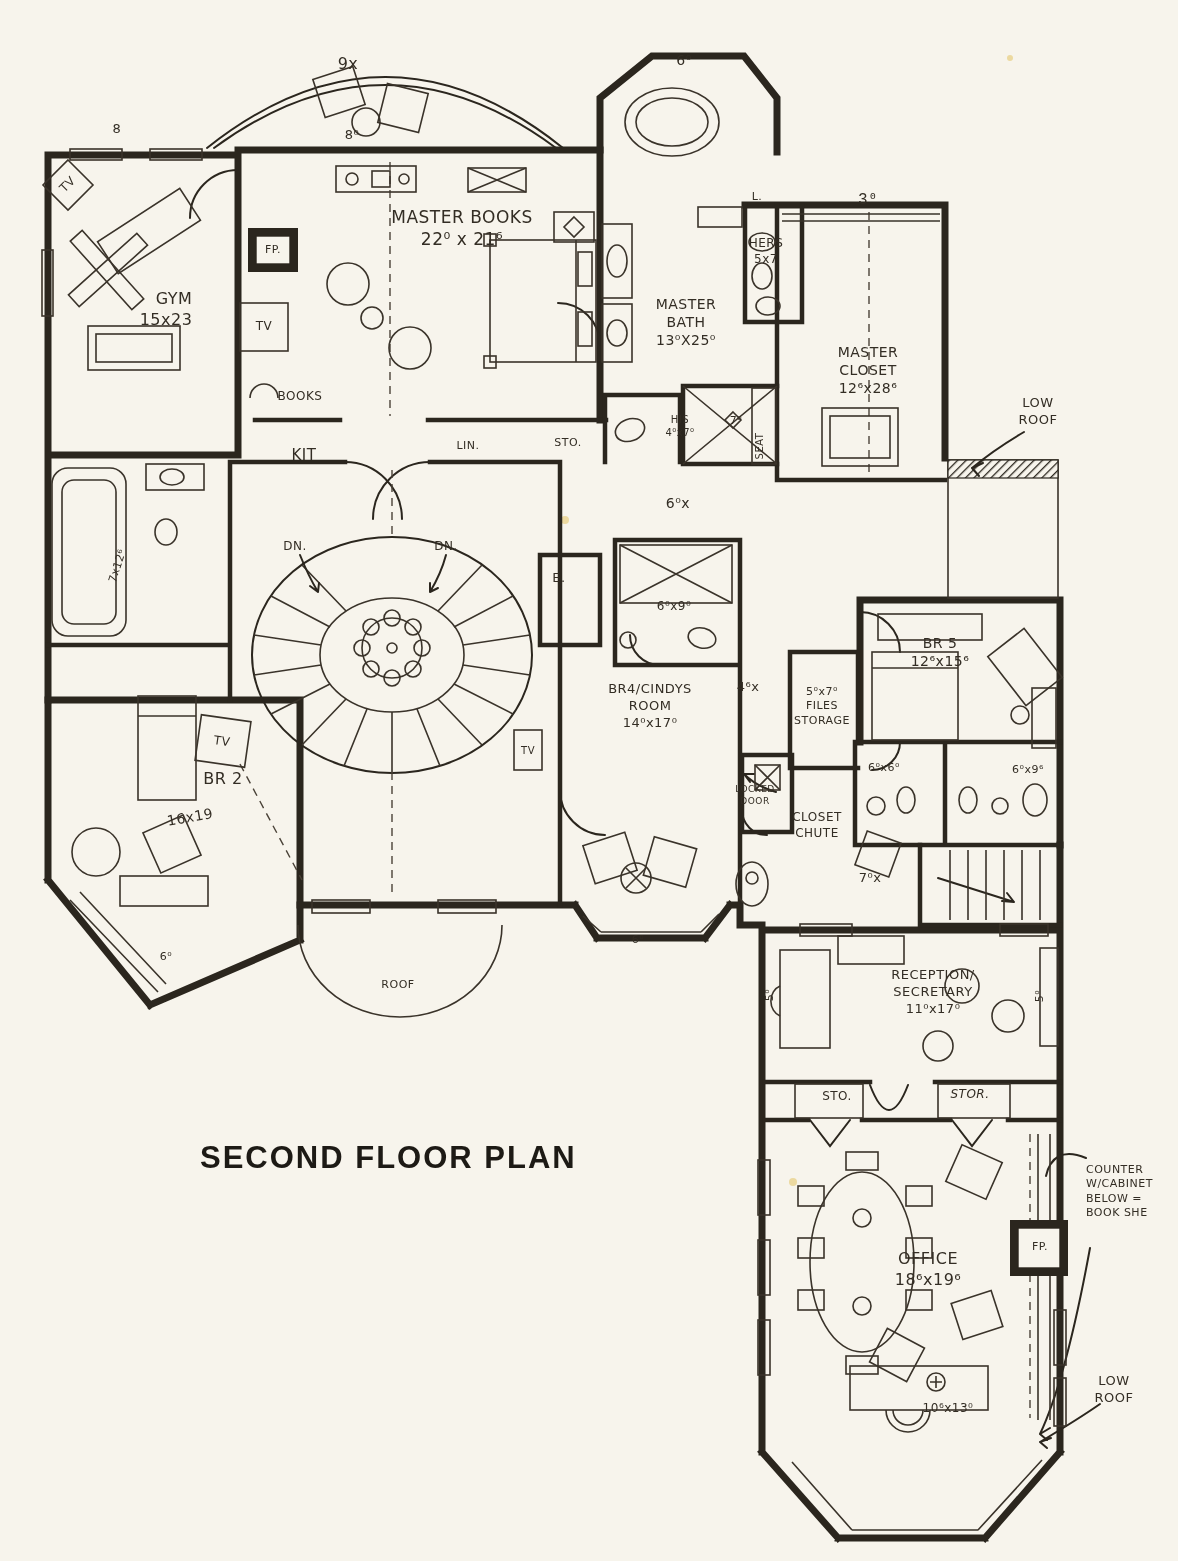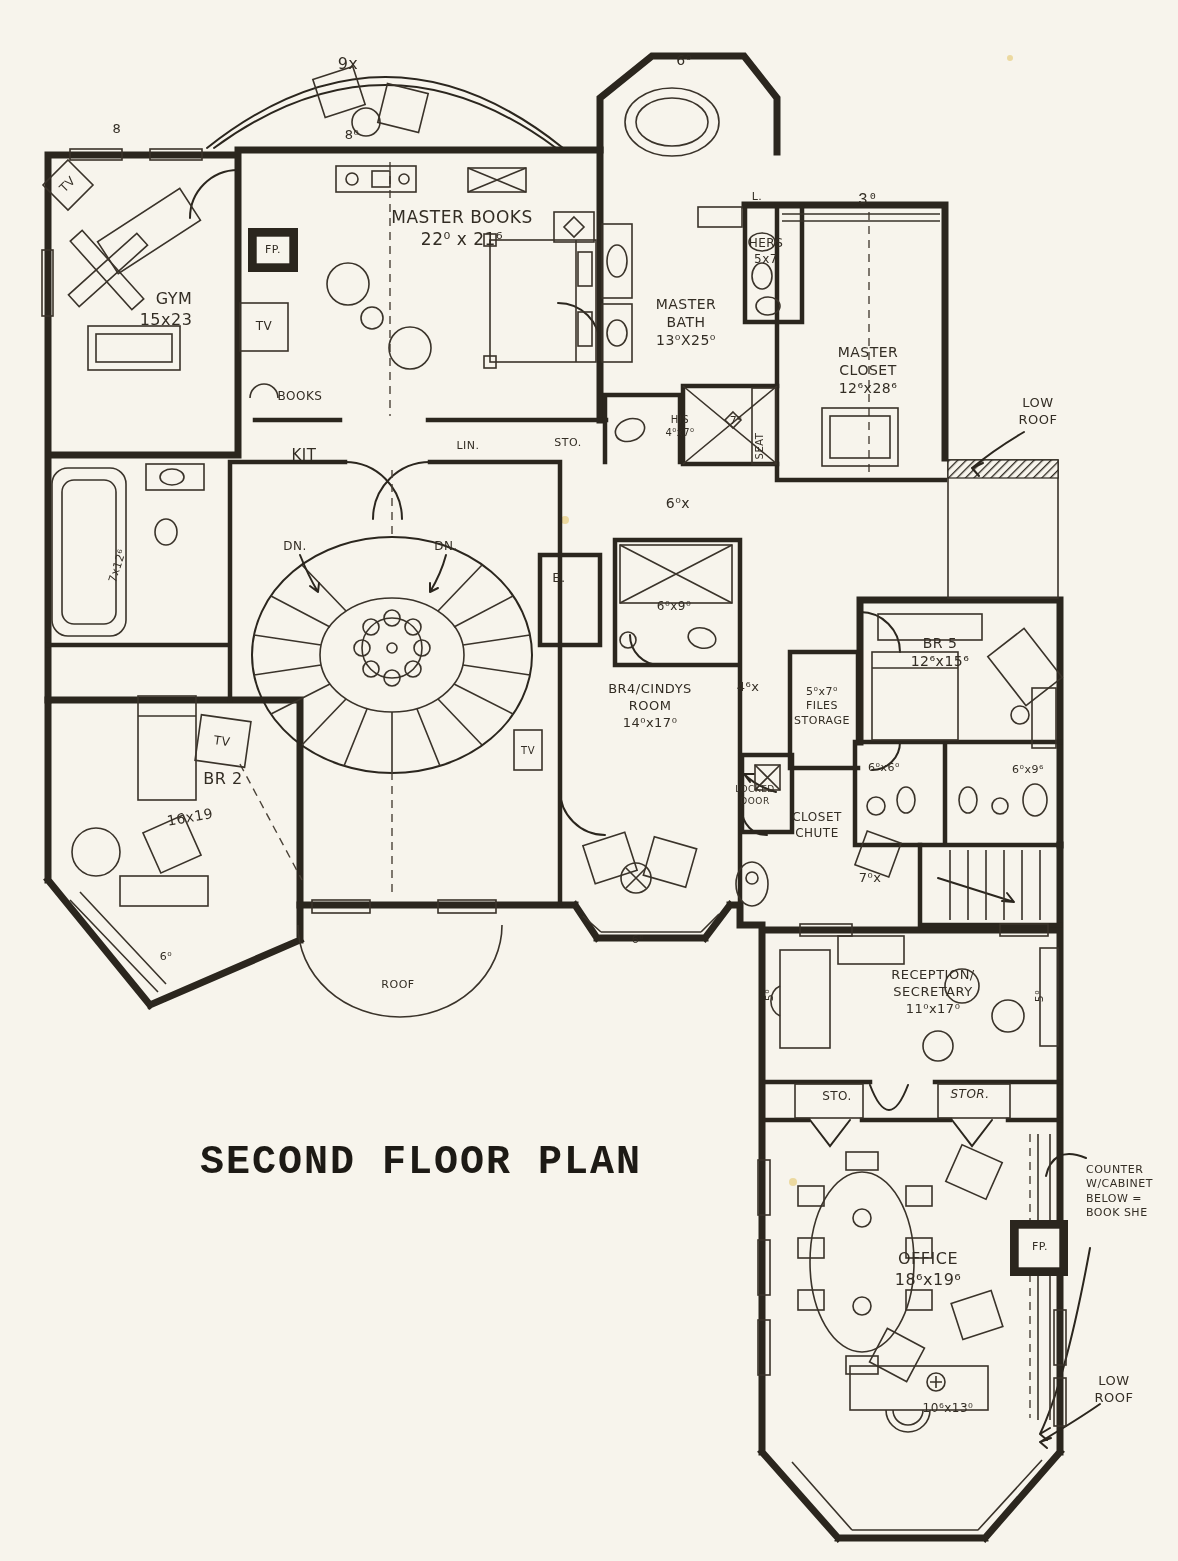--- a/index.html
+++ b/index.html
@@ -9,22 +9,22 @@
     font-family:"DejaVu Sans",sans-serif;color:#2b261e;
   }
   #plan svg{position:absolute;left:0;top:0;}
   .plan-label{
     position:absolute;white-space:pre-line;text-align:center;line-height:1.3;
     color:#332d24;letter-spacing:.5px;transform:translate(-50%,-50%);
     font-family:"DejaVu Sans",sans-serif;
   }
   .plan-title{
     position:absolute;left:200px;top:1140px;
-    font-family:Liberation Mono, monospace;font-weight:bold;
-    font-size:40px;letter-spacing:2px;color:#1d1a15;
+    font-family:Liberation Sans, sans-serif;font-weight:bold;
+    font-size:31px;letter-spacing:2px;color:#1d1a15;
   }
   .w  {stroke:#2b261e;stroke-width:7;fill:none;stroke-linecap:square;}
   .w2 {stroke:#2b261e;stroke-width:4.5;fill:none;stroke-linecap:square;}
   .md {stroke:#2b261e;stroke-width:2;fill:none;stroke-linecap:round;}
   .th {stroke:#3a332a;stroke-width:1.6;fill:none;}
   .da {stroke:#4a4238;stroke-width:1.4;fill:none;stroke-dasharray:8 6;}
   .ink{fill:#2b261e;stroke:none;}
   .pap{fill:#f7f4ec;}
 </style>
 </head>

